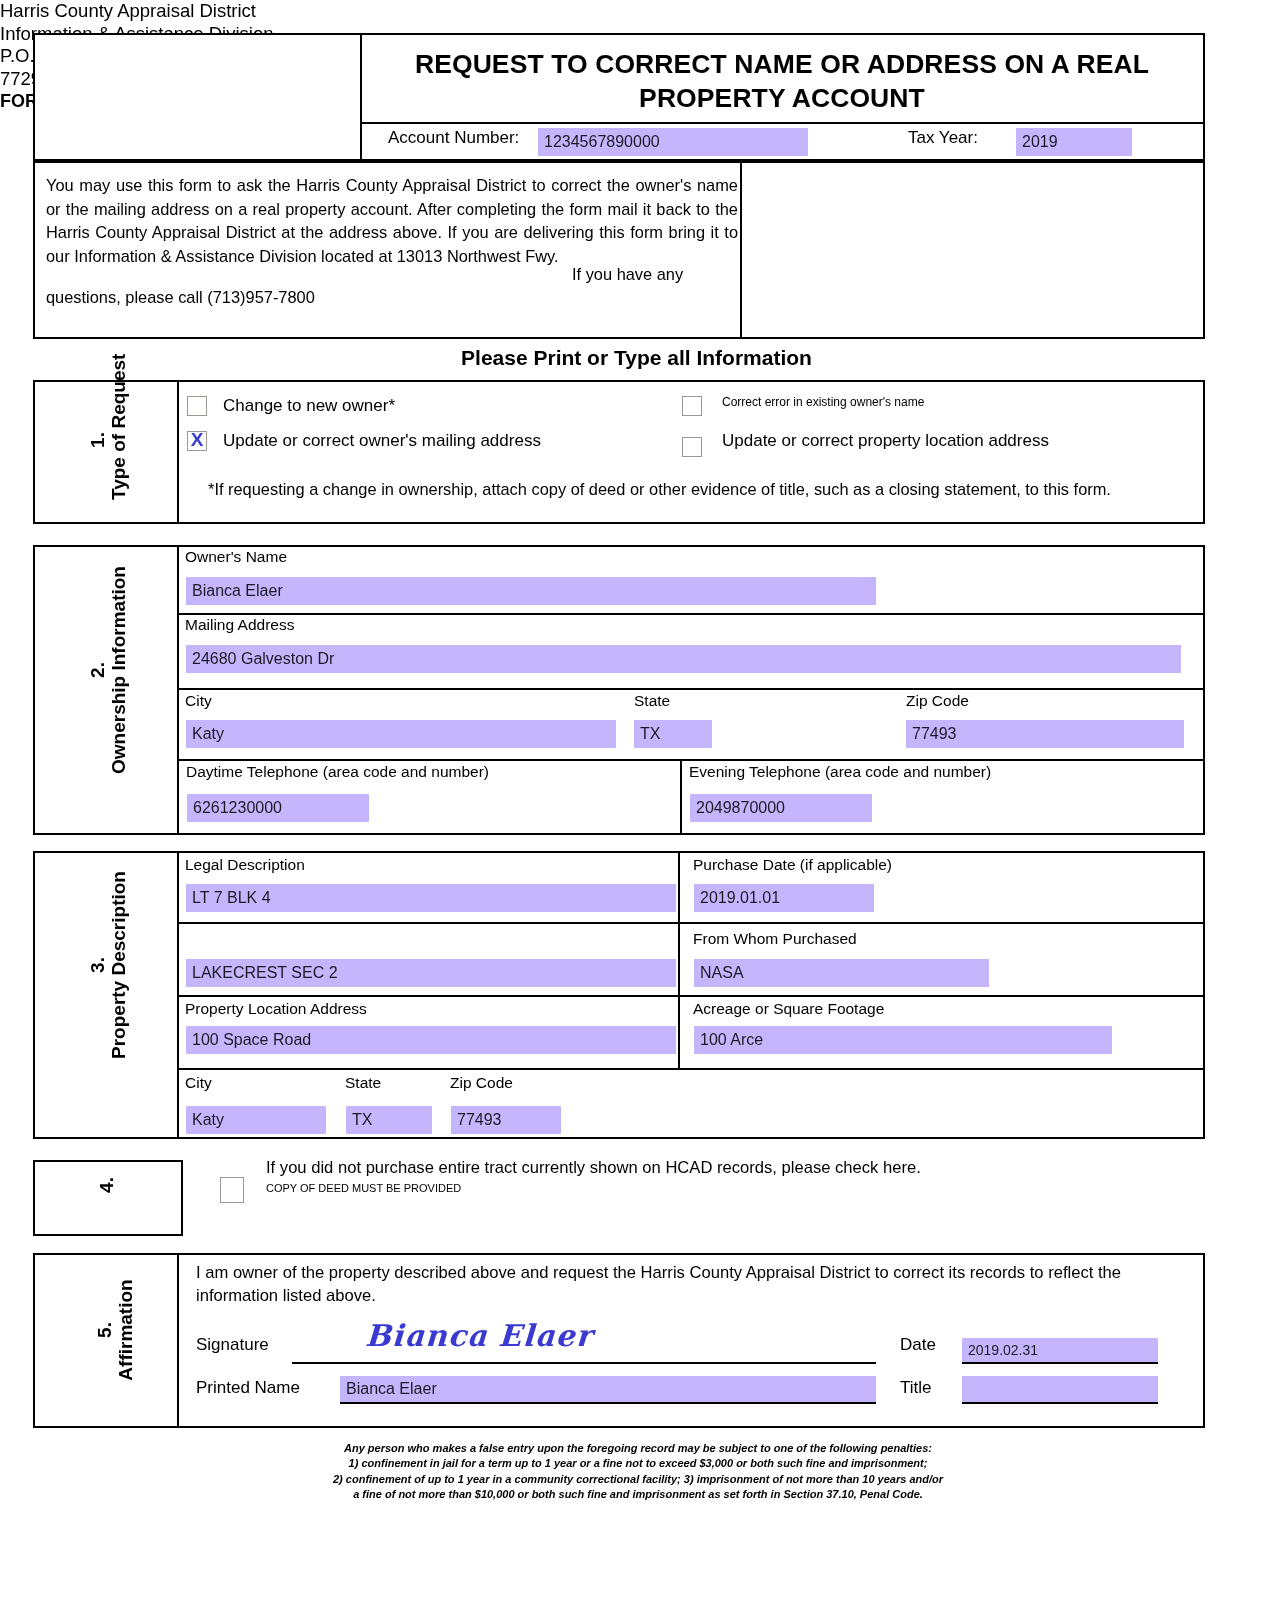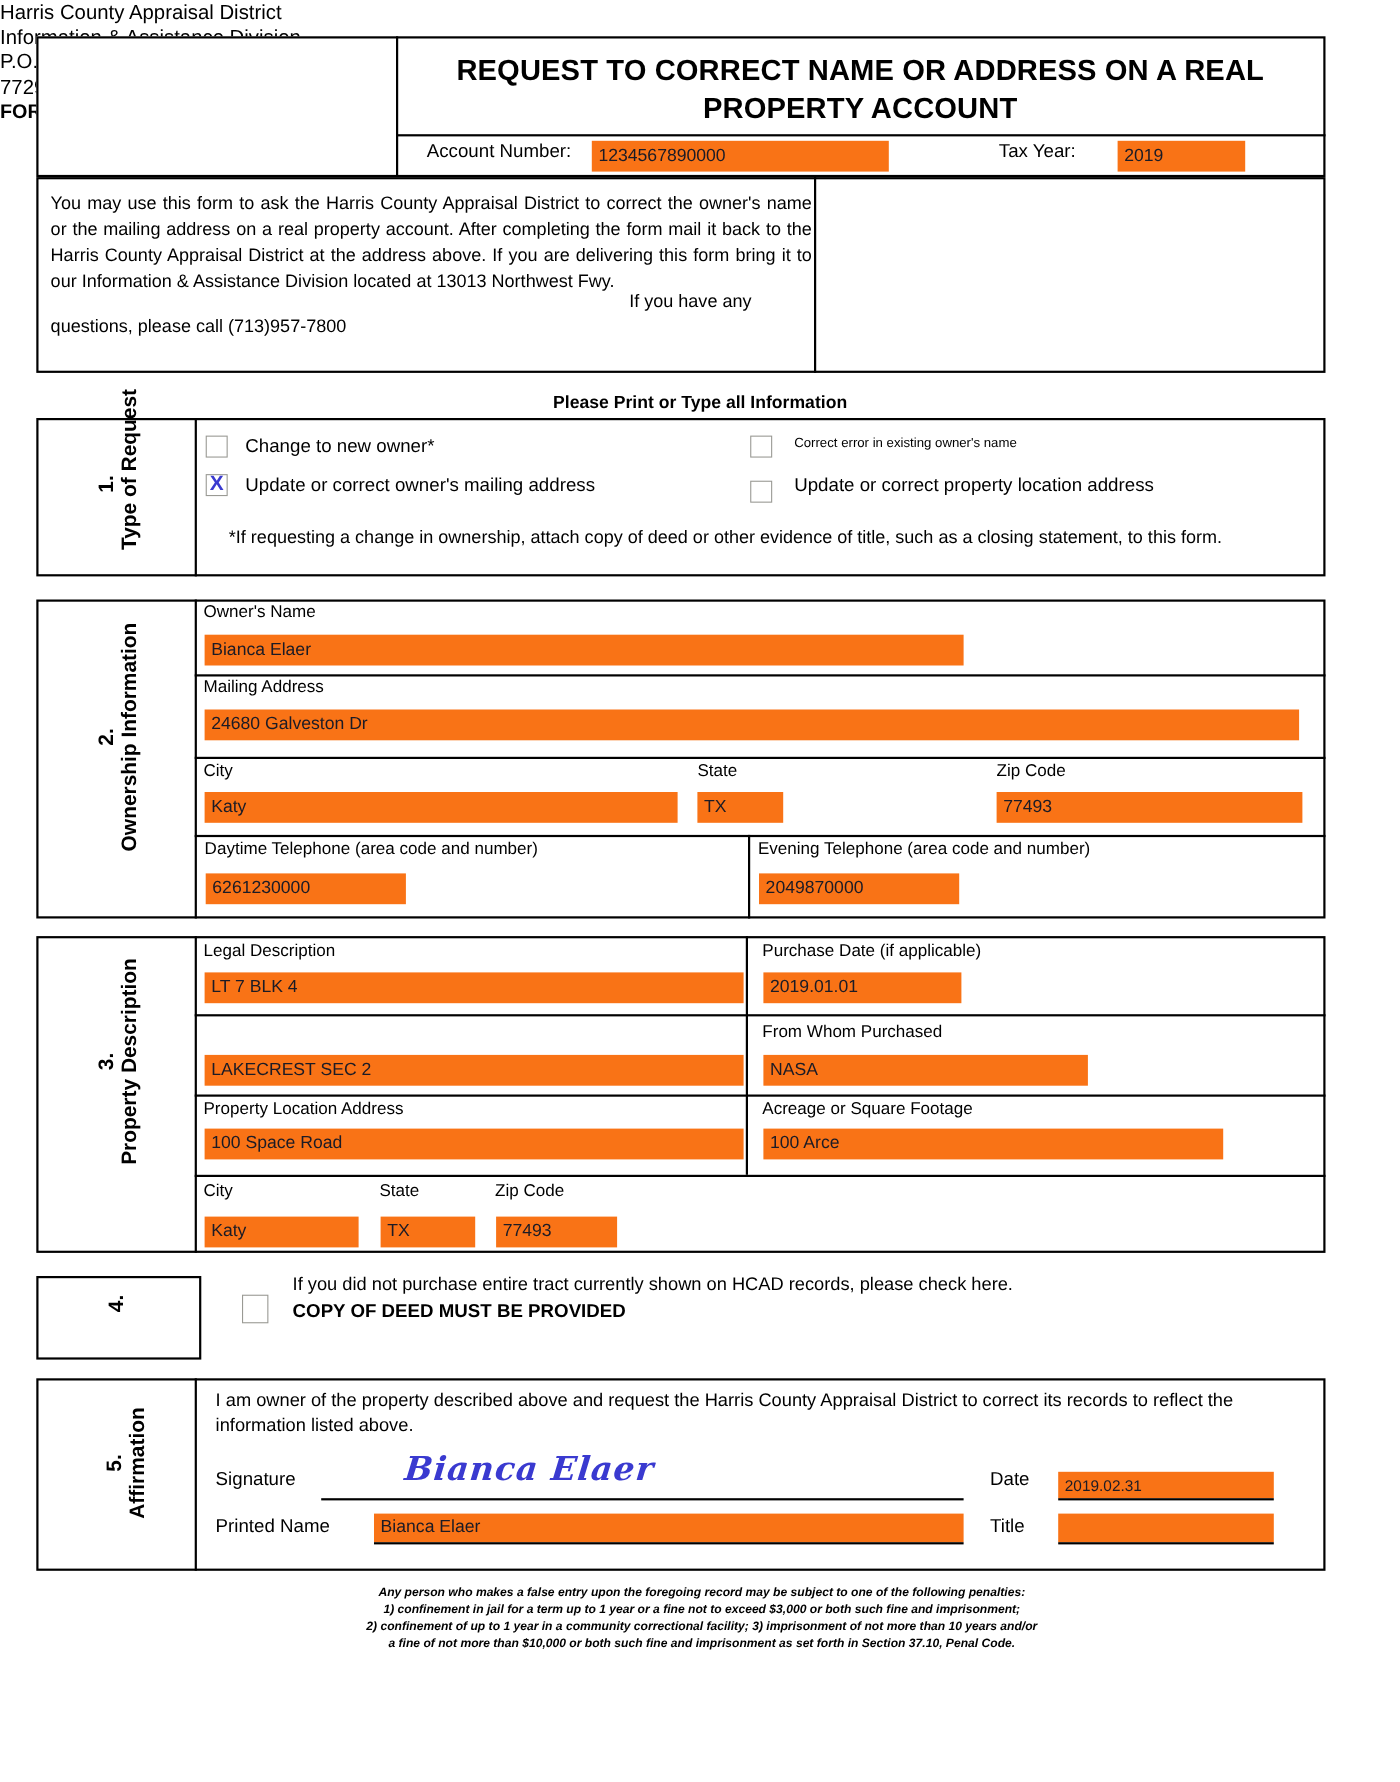--- a/index.html
+++ b/index.html
@@ -17,21 +17,21 @@
   .page { position: absolute; left: 0; top: 0; width: 1273px; height: 1620px; }
 
   
   .bx { position: absolute; border: 2px solid #000; background: #fff; }
   .vline { position: absolute; background: #000; width: 2px; }
   .hline { position: absolute; background: #000; height: 2px; }
   .thin { position: absolute; background: #000; height: 1px; }
 
   .lbl { position: absolute; font-size: 15.5px; line-height: 1.15; white-space: nowrap; }
   .fill {
-    position: absolute; background: #f97316;
+    position: absolute; background: #c4b5fd;
     font-size: 16px; line-height: 1.0;
     display: flex; align-items: center;
     padding-left: 6px; color: #1b1b26;
     white-space: nowrap; overflow: hidden;
   }
   .rot {
     position: absolute;
     transform-origin: 0 0;
     transform: rotate(-90deg);
     font-weight: bold; font-size: 19px;
@@ -62,21 +62,21 @@
 
   #instructions {
     position: absolute; left: 46px; top: 174px; width: 692px;
     font-size: 16.4px; line-height: 1.44; text-align: justify;
   }
   #instr-tail { position: absolute; left: 572px; top: 265px; font-size: 16.4px; }
   #instr-tail2 { position: absolute; left: 46px; top: 288px; font-size: 16.4px; }
 
   #print-type {
     position: absolute; left: 0; top: 346px; width: 1273px;
-    text-align: center; font-weight: bold; font-size: 16px; margin-top: 12px;
+    text-align: center; font-weight: bold; font-size: 21px;
   }
 
   
   #penalties {
     position: absolute; left: 48px; top: 1441px; width: 1180px;
     font-style: italic; font-weight: bold; font-size: 11px; line-height: 1.40; text-align: center;
   }
 
   #signature-ink {
     position: absolute; left: 368px; top: 1318px;
@@ -219,21 +219,21 @@
   <div class="lbl" style="left:450px; top:1074px;">Zip Code</div>
   <div class="fill" style="left:451px; top:1106px; width:110px; height:28px;">77493</div>
 
   <div class="bx" style="left:33px; top:1160px; width:150px; height:76px;"></div>
   <div class="rot" style="left:97px; top:1215px; width:60px; font-size:19px;">
     <span>4.</span>
   </div>
 
   <div class="cbx" style="left:220px; top:1177px; width:24px; height:26px;"></div>
   <div class="lbl" style="left:266px; top:1158px; font-size:16.6px;text-align:center;">If you did not purchase entire tract currently shown on HCAD records, please check here.</div>
-  <div class="lbl" style="left:266px; top:1182px; font-size:17px; font-weight:bold;">COPY OF DEED MUST BE PROVIDED</div>
+  <div class="lbl" style="left:266px; top:1182px; font-size:11px; font-weight:normal;">COPY OF DEED MUST BE PROVIDED</div>
 
   <div class="bx" style="left:33px; top:1253px; width:1172px; height:175px;"></div>
   <div class="vline" style="left:177px; top:1253px; height:175px;"></div>
 
   <div class="rot" style="left:95px; top:1410px; width:160px;">
     <span>5.</span><br>
     <span>Affirmation</span>
   </div>
 
   <div style="position:absolute; left:196px; top:1261px; width:960px; font-size:16.6px; line-height:1.40;">I am owner of the property described above and request the Harris County Appraisal District to correct its records to reflect the information listed above.</div>

